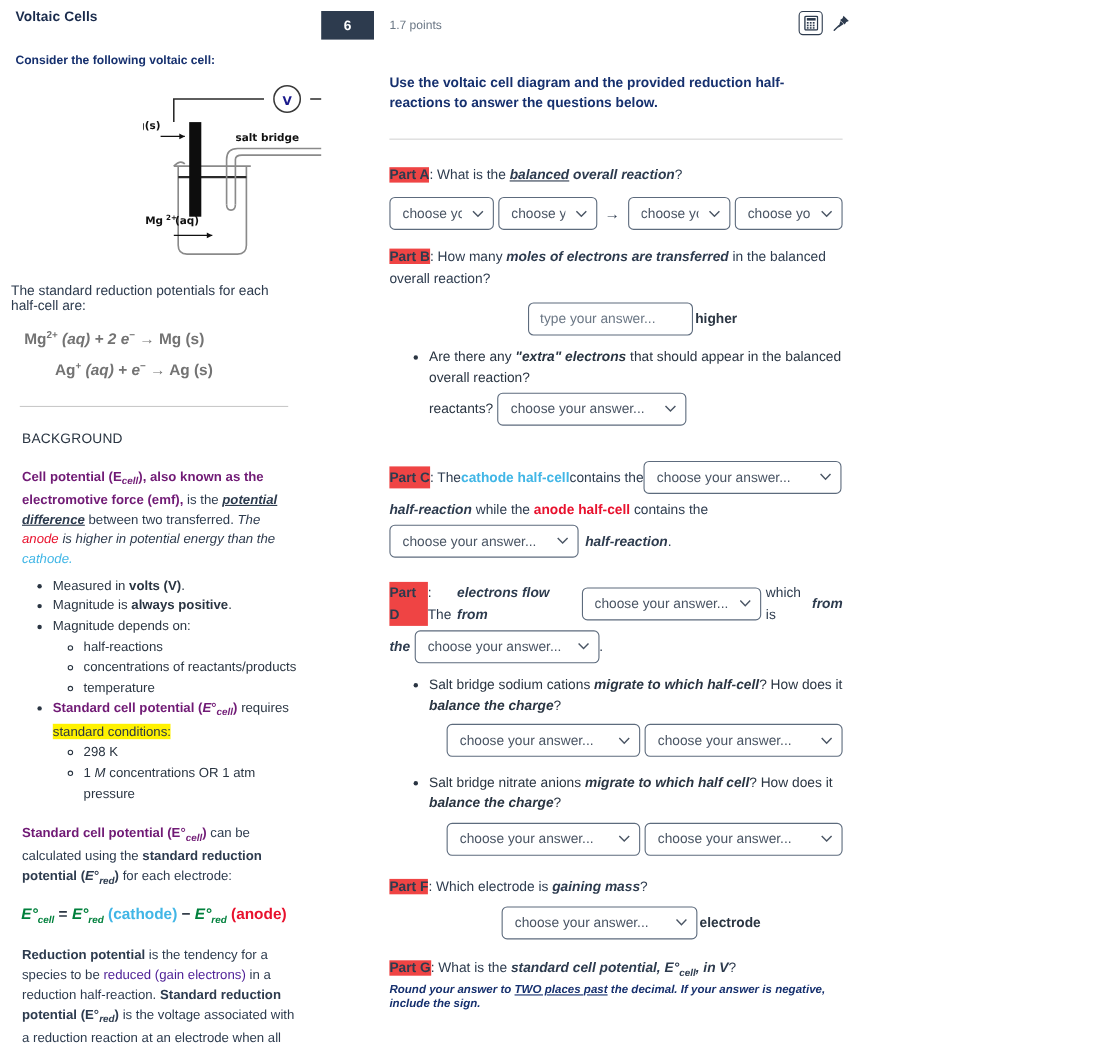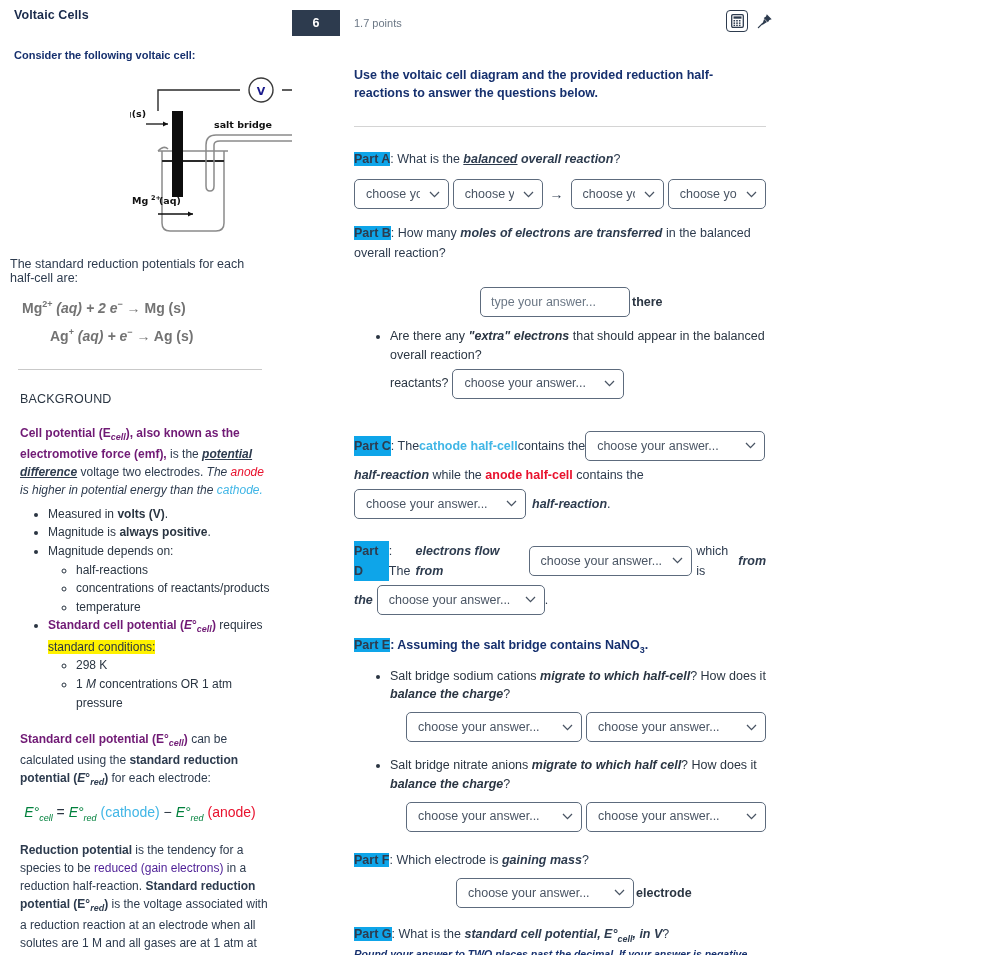--- a/index.html
+++ b/index.html
@@ -63,21 +63,21 @@
   .hl { background: #fff200; }
   .ital { font-style: italic; }
   .und { text-decoration: underline; }
 
   ul.lvl1 { margin: 6px 0 0 24px; padding-left: 14px; font-size: 12px; line-height: 1.55; }
   ul.lvl2 { margin: 0 0 0 12px; padding-left: 16px; list-style-type: circle; }
   ul.lvl1 > li { margin: 0; }
 
   .eq {
     text-align: center; font-size: 14px; margin: 14px 0 0 0;
-    font-weight: normal;
+    font-weight: bold;
   }
   .eq .ec { color: #00803c; }
   .eq .cath { color: #41b6e6; }
   .eq .ano { color: #e8112d; }
 
   
   .right-panel {
     width: 500px; height: 955px; position: relative;
     padding: 0 20px 0 0;
   }
@@ -100,21 +100,21 @@
 
   .q-body { margin-left: 62px; padding-right: 6px; }
   .q-intro {
     font-size: 12.5px; font-weight: bold; color: #16306e; line-height: 1.45;
     margin-top: 30px;
   }
   .q-divider { border: none; border-top: 1px solid #d4d4d4; margin: 24px 0 0 0; }
 
   .part { font-size: 12.5px; color: #2d3b4e; line-height: 1.6; }
   .part-a { margin-top: 22px; }
-  .plabel { background: #0ea5e9; font-weight: bold; }
+  .plabel { background: #ef4444; font-weight: bold; }
 
   
   .sel {
     display: inline-flex; align-items: center; justify-content: space-between;
     border: 1px solid #5d6b7d; border-radius: 5px; background: #fff;
     height: 30px; padding: 0 8px 0 11px;
     font-size: 12.5px; color: #4a5564; vertical-align: middle;
     white-space: nowrap; overflow: hidden;
   }
   .sel .txt { overflow: hidden; text-overflow: clip; white-space: nowrap; }
@@ -212,21 +212,21 @@
       <div class="epot r2">
         <i>E°</i><sub class="sb">red</sub><span> = +0.80 V</span>
       </div>
     </div>
 
     <hr class="divider">
 
     <div class="bg-head">BACKGROUND</div>
 
     <div class="para">
-      <b class="green"><span>Cell potential (E</span><sub class="sb">cell</sub><span>), also known as the electromotive force (emf),</span></b><span> is the </span><b class="ital und">potential difference</b><span> voltage two electrodes. </span><i>The </i><i class="red">anode</i><i> is higher in potential energy than the </i><i class="cyan">cathode</i><i class="cyan">.</i>
+      <b class="green"><span>Cell potential (E</span><sub class="sb">cell</sub><span>), also known as the electromotive force (emf),</span></b><span> is the </span><b class="ital und">potential difference</b><span> between two transferred. </span><i>The </i><i class="red">anode</i><i> is higher in potential energy than the </i><i class="cyan">cathode</i><i class="cyan">.</i>
     </div>
 
     <ul class="lvl1">
       <li>
         <span>Measured in </span><b>volts (V)</b><span>.</span>
       </li>
       <li>
         <span>Magnitude is </span><b>always positive</b><span>.</span>
       </li>
       <li>
@@ -331,23 +331,23 @@
               <svg width="11" height="7" viewBox="0 0 11 7">
                 <path d="M1 1 L5.5 5.6 L10 1" stroke="#4a5564" stroke-width="1.3" fill="none"></path>
               </svg>
             </span>
         </div>
       </div>
 
       <div class="part" style="margin-top:14px;">
         <span class="plabel">Part B</span><span>: How many </span><b class="ital">moles of electrons are transferred</b><span> in the balanced overall reaction?</span>
       </div>
-      <div class="center-row" style="margin-top:24px; margin-left:126px;">
+      <div class="center-row" style="margin-top:12px; margin-left:126px;">
         <div class="txtinput" style="width:150px;">type your answer...</div>
-        <b style="font-size:12.5px; margin-left:2px;">there</b>
+        <b style="font-size:12.5px; margin-left:2px;">higher</b>
       </div>
       <ul class="bullets">
         <li>
           <span>Are there any </span><b class="ital">"extra" electrons</b><span> that should appear in the balanced overall reaction?</span>
           <div class="center-row" style="margin-top:4px;">
             <span style="margin-right:4px;">reactants?</span>
             <div class="sel" style="width:172px;">
               <span class="txt">choose your answer...</span>
               <span class="chev">
                   <svg width="11" height="7" viewBox="0 0 11 7">
@@ -414,23 +414,20 @@
             <span class="chev">
                 <svg width="11" height="7" viewBox="0 0 11 7">
                   <path d="M1 1 L5.5 5.6 L10 1" stroke="#4a5564" stroke-width="1.3" fill="none"></path>
                 </svg>
               </span>
           </div>
           <span>.</span>
         </div>
       </div>
 
-      <div class="part" style="margin-top:20px;">
-        <span class="plabel">Part E</span><b style="color:#16306e;"><span>:  Assuming the salt bridge contains NaNO</span><sub class="sb" style="font-style:normal;">3</sub><span>.</span></b>
-      </div>
       <ul class="bullets">
         <li>
           <span>Salt bridge sodium cations </span><b class="ital">migrate to which half-cell</b><span>? How does it </span><b class="ital">balance the charge</b><span>?</span>
           <div class="rowline" style="margin-top:8px; margin-left:16px;">
             <div class="sel" style="width:176px;">
               <span class="txt">choose your answer...</span>
               <span class="chev">
                   <svg width="11" height="7" viewBox="0 0 11 7">
                     <path d="M1 1 L5.5 5.6 L10 1" stroke="#4a5564" stroke-width="1.3" fill="none"></path>
                   </svg>

